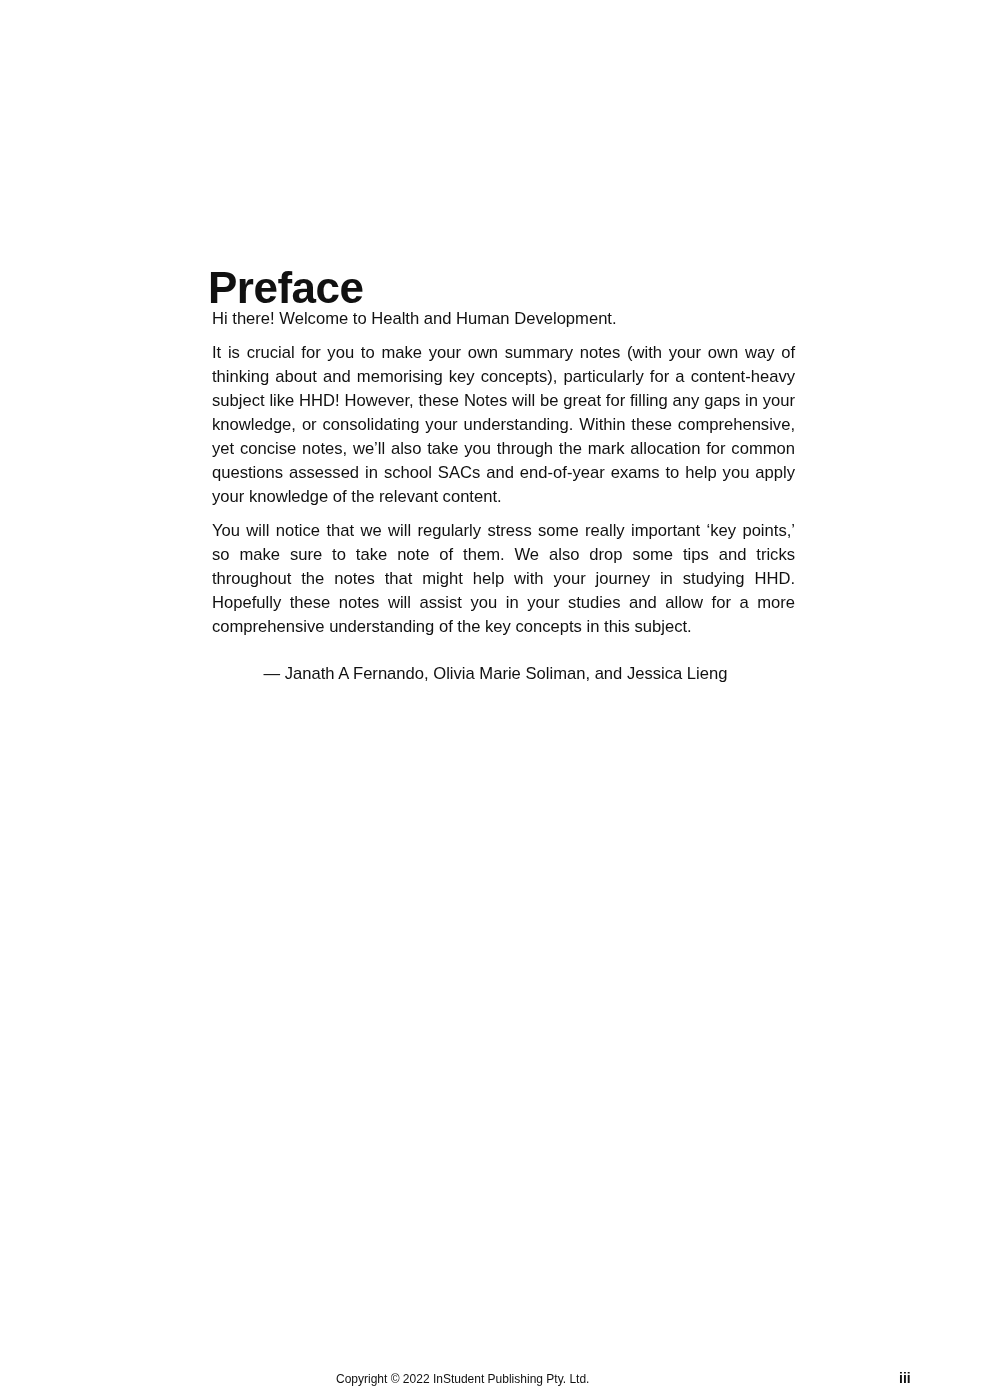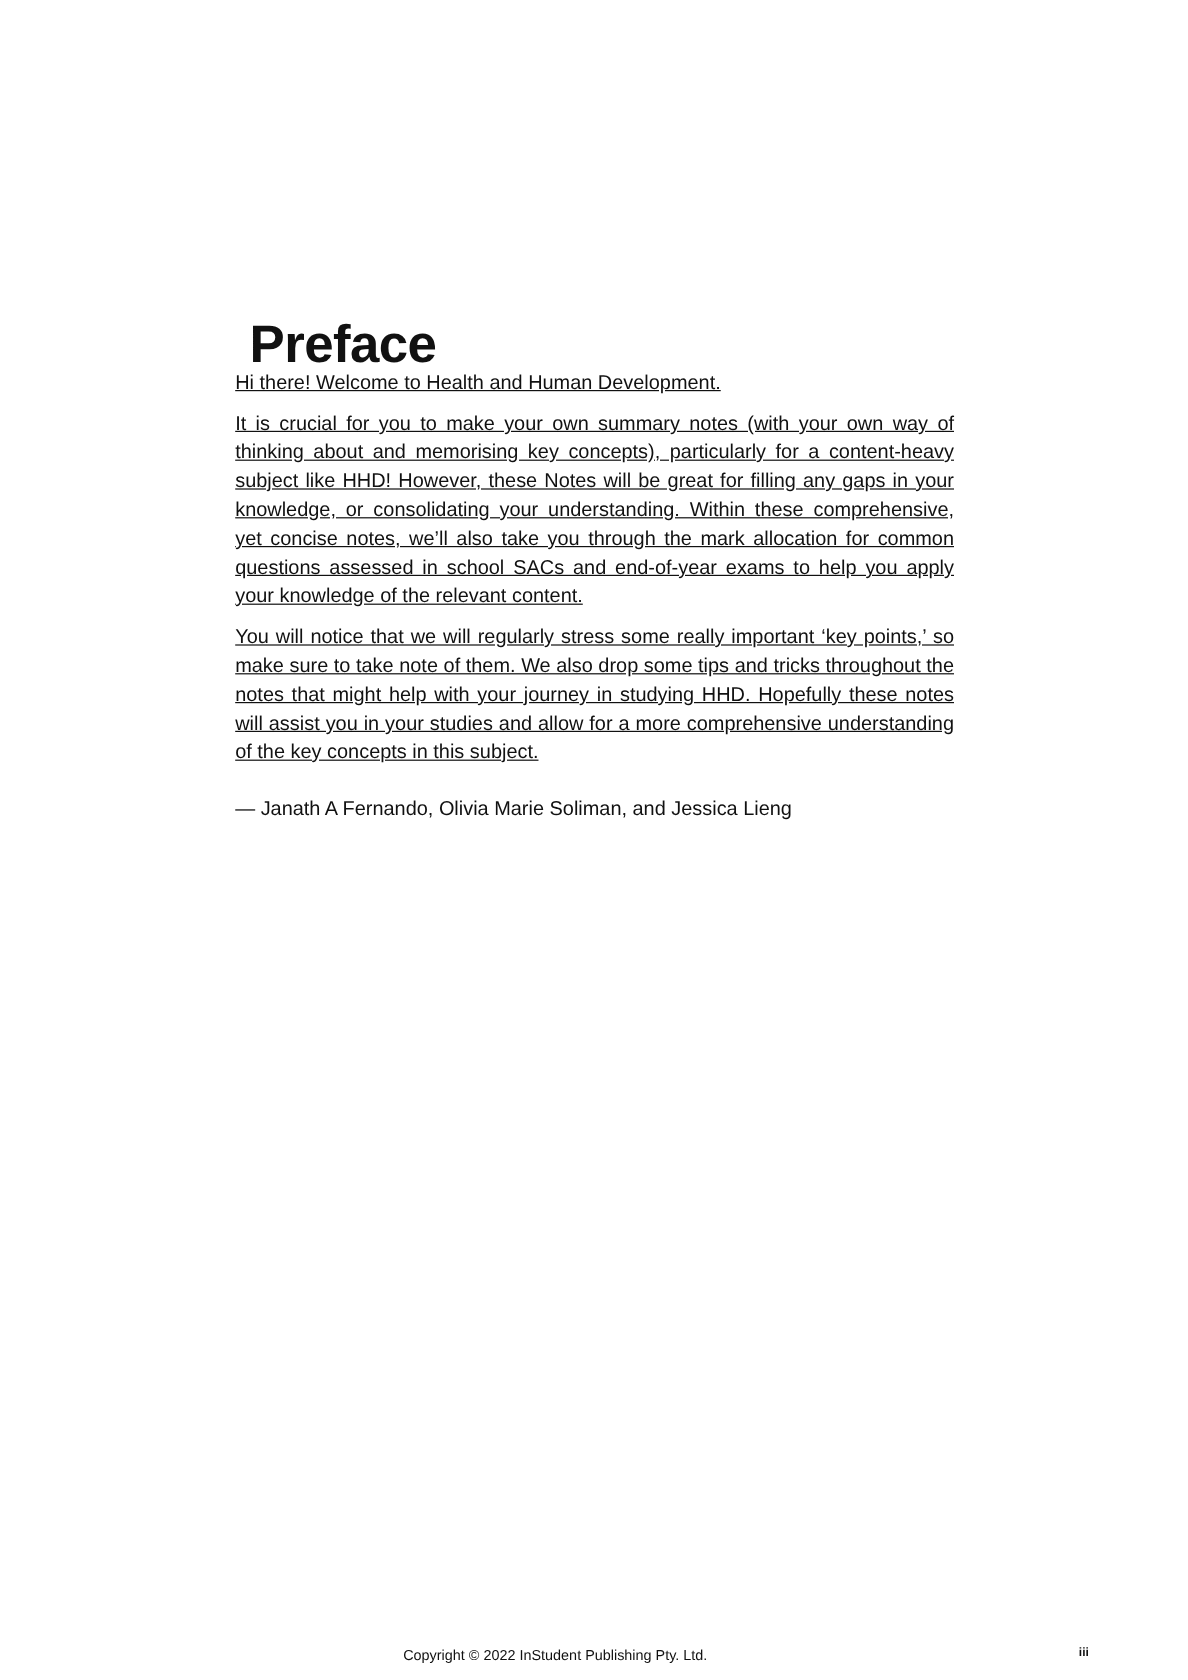--- a/index.html
+++ b/index.html
@@ -9,30 +9,30 @@
     }
     .title {
       position: absolute; left: 196px; top: 250px;
       font-size: 44px; font-weight: bold; letter-spacing: -0.5px;
       margin: 12px; line-height: 52px;
     }
     .body-text {
       position: absolute; left: 196px; top: 307px; width: 599px;
       font-size: 16.6px; line-height: 24px;
     }
-    .para { margin: 0 0 10px 0; text-align: justify; text-decoration: underline; }
+    .para { margin: 0 0 10px 16px; text-align: justify; }
     .para.left { text-align: left; }
-    .signature { margin: 23px 0 0 0; text-align: left; }
+    .signature { margin: 23px 0 0 0; text-align: center; }
     .footer-copy {
       position: absolute; left: 336px; top: 1370px;
       font-size: 12px; line-height: 18px;
     }
     .page-num {
       position: absolute; left: 899px; top: 1368px;
-      font-size: 10px; font-weight: bold; line-height: 20px;
+      font-size: 14px; font-weight: bold; line-height: 20px;
     }
   </style>
 </head>
 <body>
 
 <h1 class="title">Preface</h1>
 
 <div class="body-text">
   <p class="para left">Hi there! Welcome to Health and Human Development.</p>
   <p class="para">It is crucial for you to make your own summary notes (with your own way of thinking about and memorising key concepts), particularly for a content-heavy subject like HHD! However, these Notes will be great for filling any gaps in your knowledge, or consolidating your understanding.  Within these comprehensive, yet concise notes, we’ll also take you through the mark allocation for common questions assessed in school SACs and end-of-year exams to help you apply your knowledge of the relevant content.</p>

